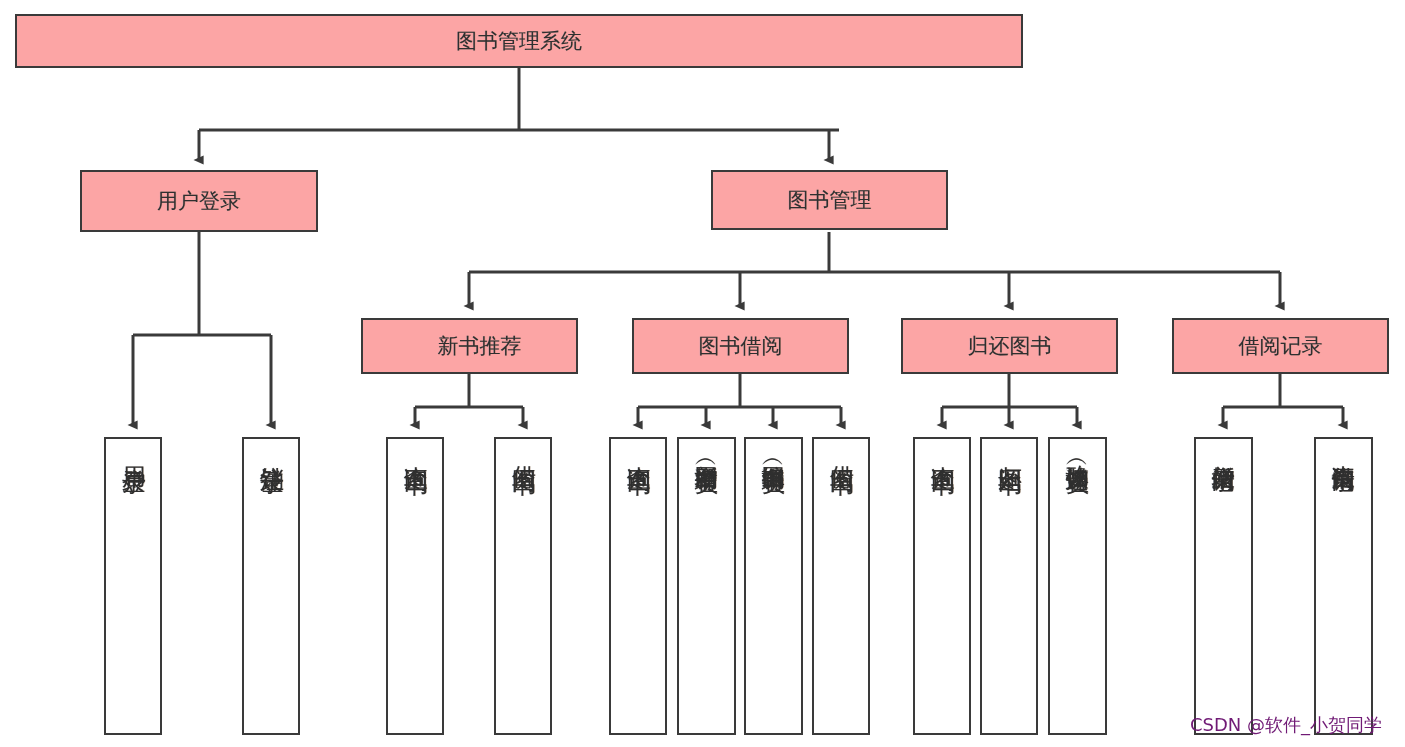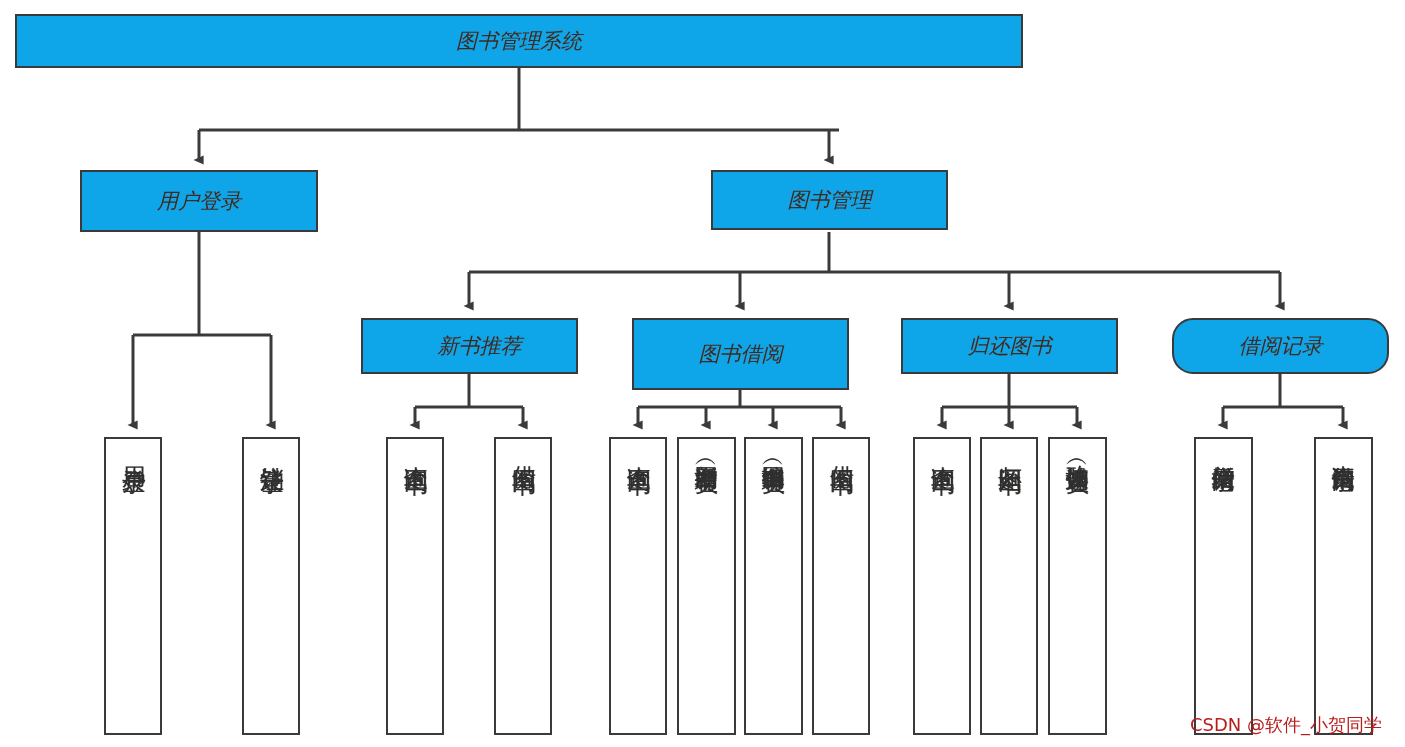--- a/index.html
+++ b/index.html
@@ -3,43 +3,43 @@
 <meta charset="utf-8">
 <style>
   html,body{margin:0;padding:0;background:#ffffff;}
   body{
     width:1405px;height:747px;position:relative;overflow:hidden;
     font-family:"DejaVu Sans","Liberation Sans",sans-serif;
   }
   #diagram{position:absolute;left:0;top:0;width:1405px;height:747px;}
   .node-box{
     position:absolute;box-sizing:border-box;
-    border:2.5px solid #3a3a3a;background:#0ea5e9;
-    display:flex;align-items:center;justify-content:center;font-style:italic;
+    border:2.5px solid #3a3a3a;background:#fca5a5;
+    display:flex;align-items:center;justify-content:center;
   }
   .node-label{
     color:#2f2f2f;font-size:21px;line-height:1.15;white-space:nowrap;
     text-shadow:0.5px 0 0 rgba(160,120,80,0.35),-0.5px 0 0 rgba(120,150,190,0.30);
   }
   .leaf-box{
     position:absolute;box-sizing:border-box;
     border:2.5px solid #3a3a3a;background:#ffffff;
     display:flex;align-items:flex-start;justify-content:center;
     padding-top:8px;
   }
   .leaf-label{
     writing-mode:vertical-rl;text-orientation:upright;
     color:#2f2f2f;font-size:24px;line-height:1.24;letter-spacing:2px;
     white-space:nowrap;
     text-shadow:0.5px 0 0 rgba(160,120,80,0.35),-0.5px 0 0 rgba(120,150,190,0.30);
   }
   .leaf-box.tall .leaf-label{font-size:23px;line-height:1.16;letter-spacing:1px;}
   .watermark{
     position:absolute;left:1190px;top:713px;
-    font-size:18px;color:#b91c1c;white-space:nowrap;
+    font-size:18px;color:#701a75;white-space:nowrap;
     font-family:"DejaVu Sans","Liberation Sans",sans-serif;
   }
 </style>
 </head>
 <body>
 
 <svg id="diagram" viewBox="0 0 1405 747" xmlns="http://www.w3.org/2000/svg">
   <defs>
     <marker id="arrow" markerWidth="12" markerHeight="12" refX="5.2" refY="5" orient="auto" markerUnits="userSpaceOnUse">
       <path d="M0.6,0.4 L9.8,0.4 L5.2,10.5 z" fill="#3a3a3a"></path>
@@ -96,27 +96,27 @@
 <div class="node-box" style="left:80px;top:170px;width:238px;height:62px;">
   <span class="node-label">用户登录</span>
 </div>
 <div class="node-box" style="left:711px;top:170px;width:237px;height:60px;">
   <span class="node-label">图书管理</span>
 </div>
 
 <div class="node-box" style="left:361px;top:318px;width:217px;height:56px;padding-left:20px;">
   <span class="node-label">新书推荐</span>
 </div>
-<div class="node-box" style="left:632px;top:318px;width:217px;height:72px;">
+<div class="node-box" style="left:632px;top:318px;width:217px;height:56px;">
   <span class="node-label">图书借阅</span>
 </div>
 <div class="node-box" style="left:901px;top:318px;width:217px;height:56px;">
   <span class="node-label">归还图书</span>
 </div>
-<div class="node-box" style="left:1172px;top:318px;width:217px;height:56px;border-radius:21px;">
+<div class="node-box" style="left:1172px;top:318px;width:217px;height:56px;">
   <span class="node-label">借阅记录</span>
 </div>
 
 <div class="leaf-box" style="left:104px;top:437px;width:58px;height:298px;">
   <span class="leaf-label">用户登录</span>
 </div>
 <div class="leaf-box" style="left:242px;top:437px;width:58px;height:298px;">
   <span class="leaf-label">注销登录</span>
 </div>
 

